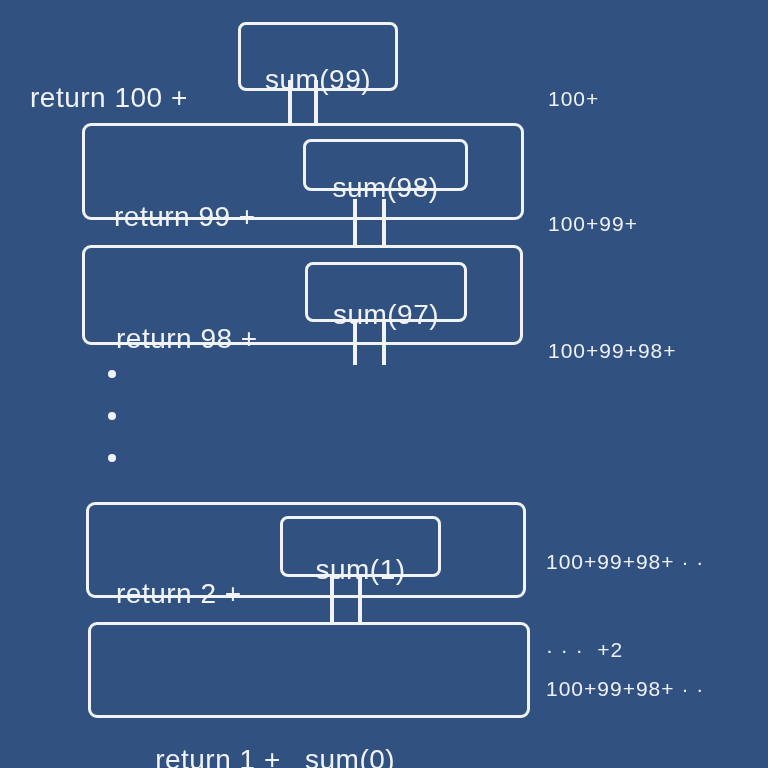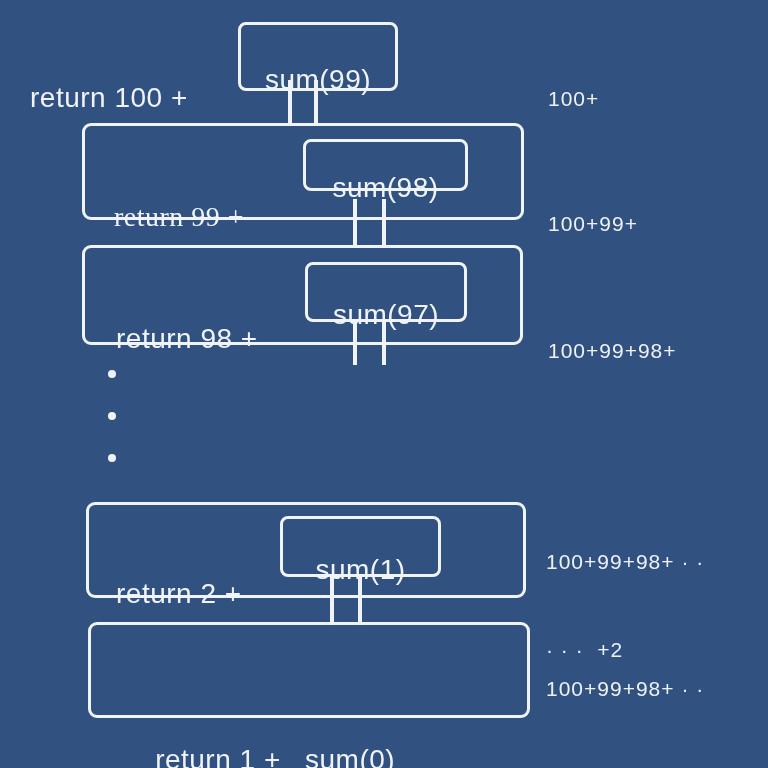--- a/index.html
+++ b/index.html
@@ -73,21 +73,21 @@
 <div class="stage">
 
   <div class="txt" style="left:30px; top:30px;">return 100 +</div>
   <div class="call-box" style="left:238px; top:22px; width:160px; height:69px;">
     <span class="txt">sum(99)</span>
   </div>
   <div class="vline" style="left:288px; top:80px; height:44px;"></div>
   <div class="vline" style="left:314px; top:80px; height:44px;"></div>
 
   <div class="outer-box" style="left:82px; top:123px; width:442px; height:97px;"></div>
-  <div class="txt" style="left:114px; top:149px;font-family:Liberation Serif, serif;">return 99 +</div>
+  <div class="txt" style="left:114px; top:149px;">return 99 +</div>
   <div class="call-box" style="left:303px; top:139px; width:165px; height:52px;">
     <span class="txt">sum(98)</span>
   </div>
   <div class="vline" style="left:353px; top:199px; height:46px;"></div>
   <div class="vline" style="left:382px; top:199px; height:46px;"></div>
 
   <div class="outer-box" style="left:82px; top:245px; width:441px; height:100px;"></div>
   <div class="txt" style="left:116px; top:271px;">return 98 +</div>
   <div class="call-box" style="left:305px; top:262px; width:162px; height:60px;">
     <span class="txt">sum(97)</span>

